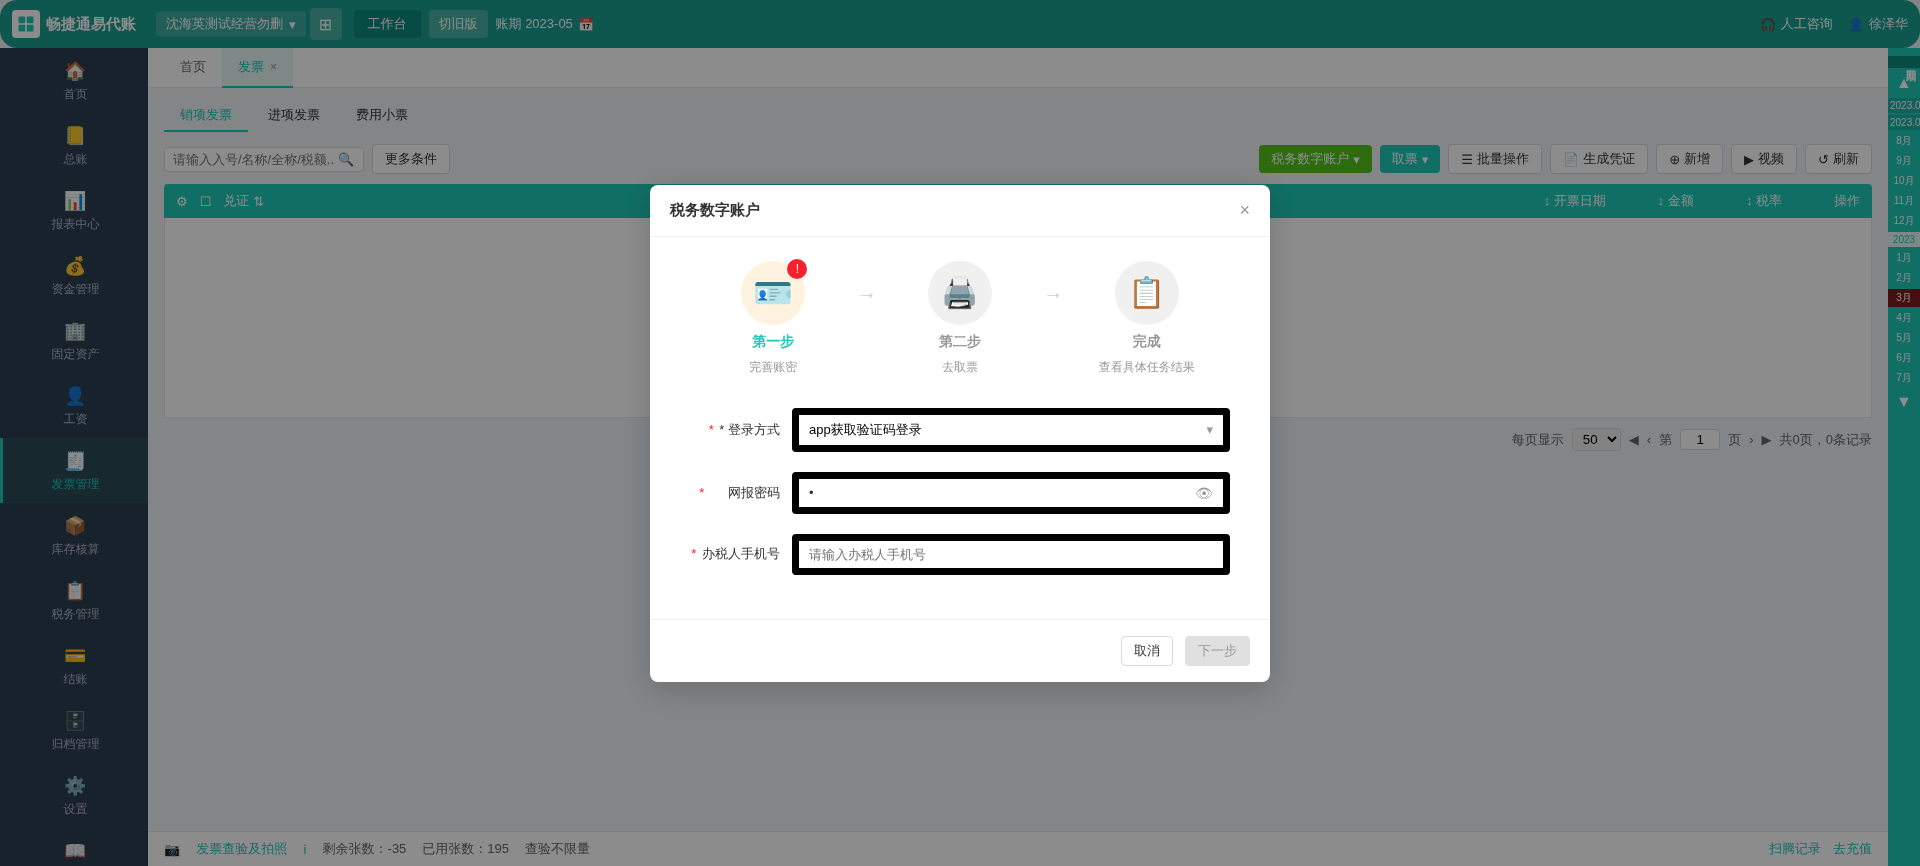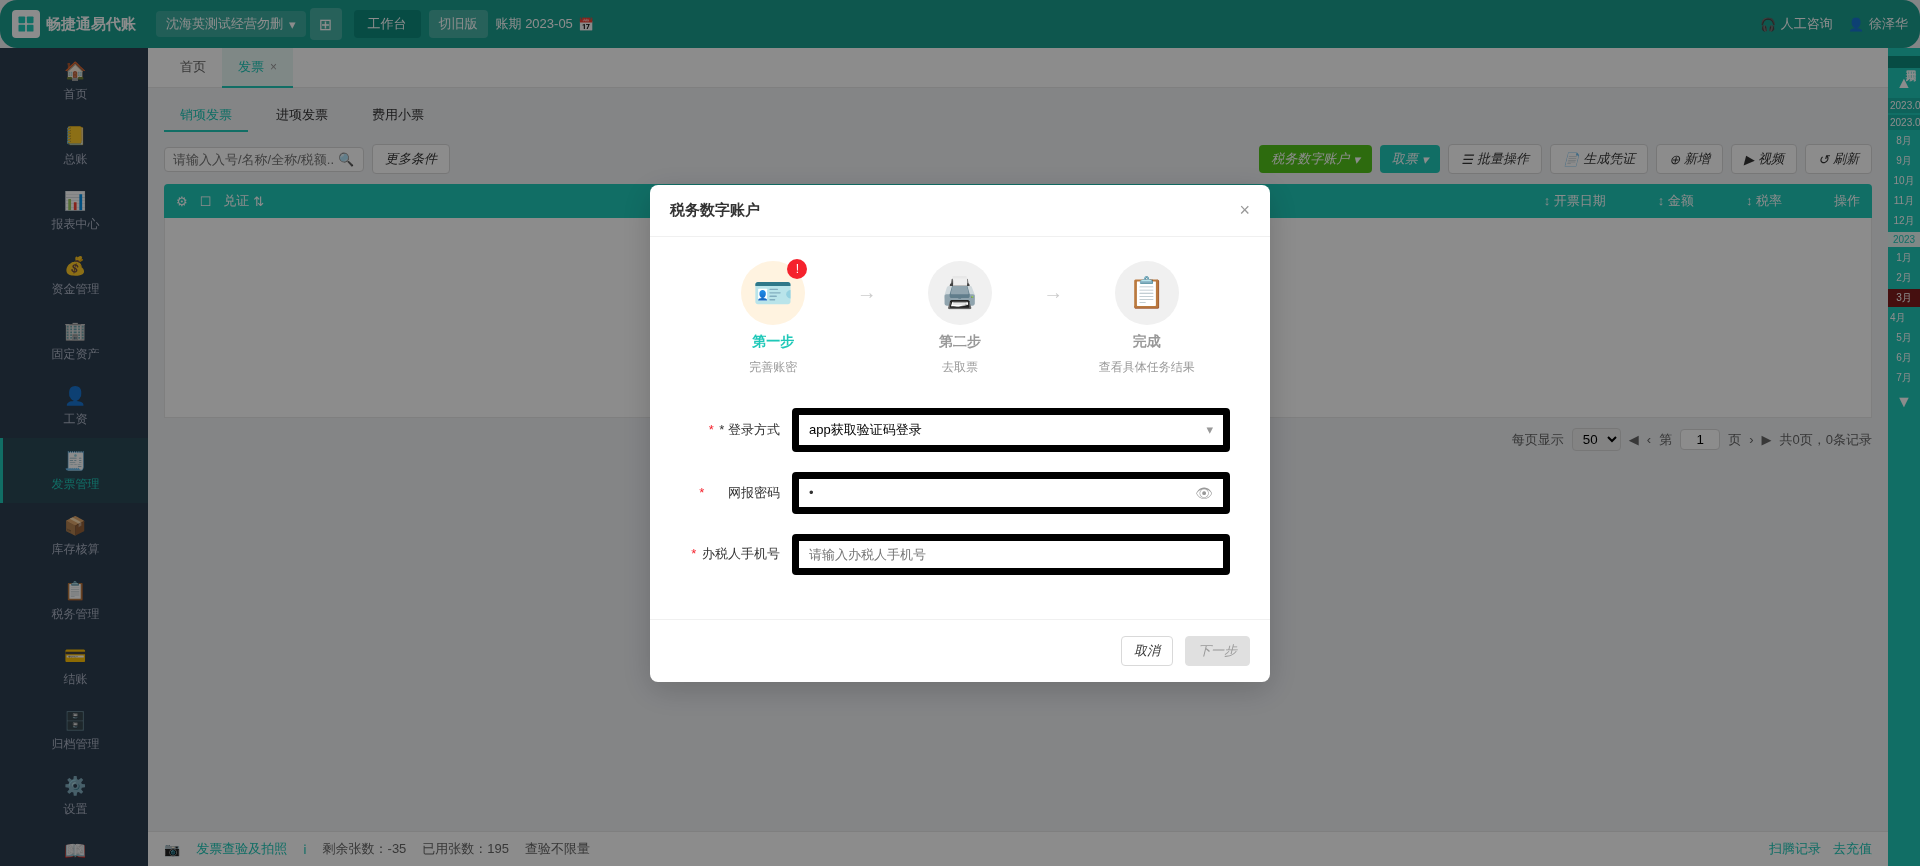--- a/index.html
+++ b/index.html
@@ -149,21 +149,21 @@
 
     
     .content-area {
       flex: 1;
       padding: 12px 16px;
       overflow: auto;
       position: relative;
     }
     .sub-tabs {
       display: flex;
-      gap: 12px;
+      gap: 4px;
       margin-bottom: 12px;
       align-items: center;
     }
     .sub-tab {
       padding: 6px 16px;
       cursor: pointer;
       font-size: 13px;
       color: #333;
       border-bottom: 2px solid transparent;
     }
@@ -183,21 +183,20 @@
       margin-left: auto;
       display: flex; align-items: center; gap: 8px;
     }
     .btn {
       display: flex; align-items: center; gap: 4px;
       padding: 5px 12px;
       border-radius: 4px;
       cursor: pointer;
       font-size: 13px;
       border: none;
-      font-style: italic;
     }
     .btn-primary { background: #1fc8b8; color: white; }
     .btn-default {
       background: white;
       border: 1px solid #d9d9d9;
       color: #333;
     }
     .search-input {
       display: flex; align-items: center;
       border: 1px solid #d9d9d9;
@@ -605,21 +604,21 @@
     <div style="font-size:10px; color:white; padding:2px; text-align:center; width:100%; background:rgba(0,0,0,0.1);">2023.03</div>
     <div style="font-size:10px; color:white; padding:2px; text-align:center; width:100%;">8月</div>
     <div style="font-size:10px; color:white; padding:2px; text-align:center; width:100%;">9月</div>
     <div style="font-size:10px; color:white; padding:2px; text-align:center; width:100%;">10月</div>
     <div style="font-size:10px; color:white; padding:2px; text-align:center; width:100%;">11月</div>
     <div style="font-size:10px; color:white; padding:2px; text-align:center; width:100%;">12月</div>
     <div style="font-size:10px; color:#1fc8b8; padding:2px; text-align:center; width:100%; background:#e8f7f5;">2023</div>
     <div style="font-size:10px; color:white; padding:2px; text-align:center; width:100%;">1月</div>
     <div style="font-size:10px; color:white; padding:2px; text-align:center; width:100%;">2月</div>
     <div style="font-size:10px; color:white; padding:2px; text-align:center; width:100%; background:#7f1d1d;">3月</div>
-    <div style="font-size:10px; color:white; padding:2px; width:100%;">4月</div>
+    <div style="font-size:10px; color:white; padding:2px; text-align:center; width:100%;">4月</div>
     <div style="font-size:10px; color:white; padding:2px; text-align:center; width:100%;">5月</div>
     <div style="font-size:10px; color:white; padding:2px; text-align:center; width:100%;">6月</div>
     <div style="font-size:10px; color:white; padding:2px; text-align:center; width:100%;">7月</div>
     <div style="color:white; font-size:16px; cursor:pointer; padding:4px;">▼</div>
   </div>
 </div>
 
 <div class="overlay">
   <div class="modal">
     <div class="modal-header">

